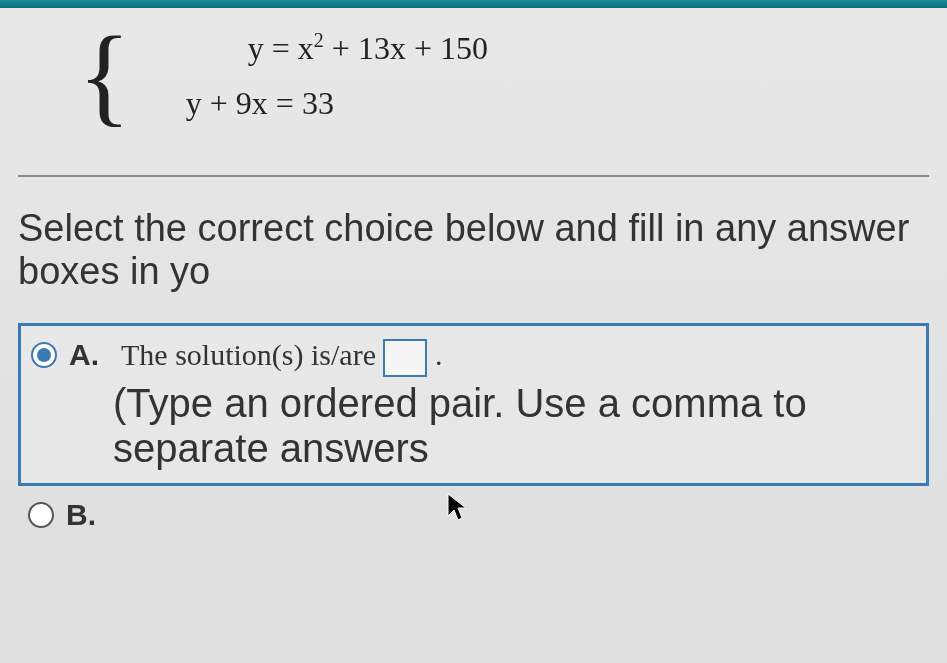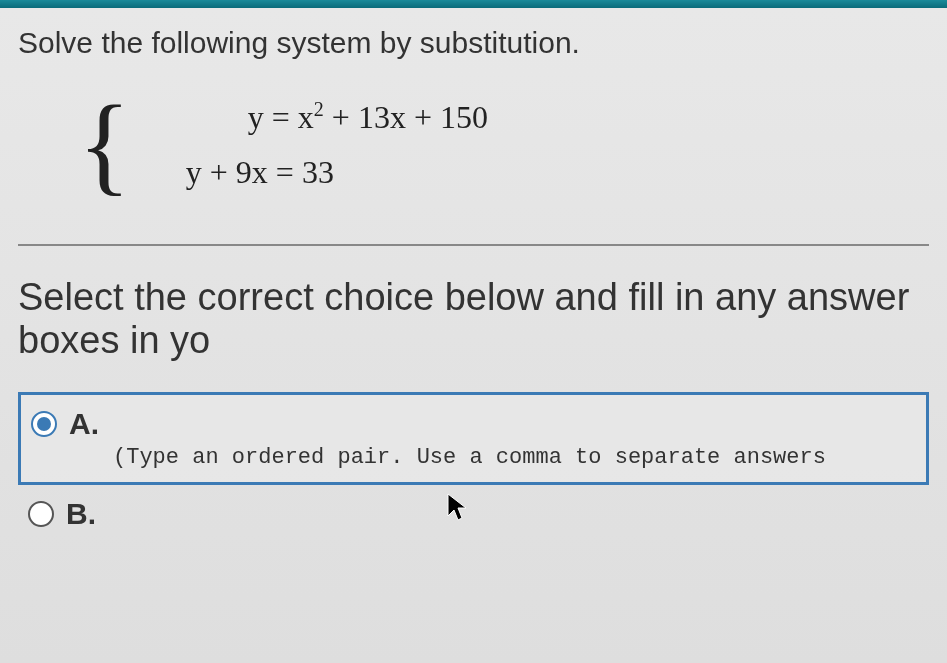--- a/index.html
+++ b/index.html
@@ -128,23 +128,23 @@
       width: 44px;
       height: 38px;
       border: 2px solid #3b7ab5;
       background: #f5f5f5;
       font-size: 24px;
       vertical-align: middle;
       text-align: center;
       position: relative;
     }
     .choice-subtext {
-      font-size: 22px;
-      color: #333;
-      font-family: Liberation Mono, monospace;
+      font-size: 40px;
+      color: #333;
+      font-family: Liberation Sans, sans-serif;
       margin-left: 82px;
       margin-top: 4px;
     }
     .choice-b-row {
       display: flex;
       align-items: flex-start;
       gap: 12px;
       padding: 0 10px;
     }
     .cursor {
@@ -154,41 +154,43 @@
       pointer-events: none;
       z-index: 100;
     }
   </style>
 </head>
 <body>
 
 <div class="top-bar"></div>
 
 <div class="content">
-  <div class="instruction">Solve the following system by substitution.</div>
 
   <div class="equation-system">
     <div class="brace">{</div>
     <div class="equations">
       <div class="eq eq1-indent">
         <span>y</span>
         <span> = </span><span>x</span><sup>2</sup><span> + 13x + 150</span>
       </div>
       <div class="eq">y + 9x  =  33</div>
     </div>
   </div>
 
   <hr class="divider">
 
   <div class="select-instruction">Select the correct choice below and fill in any answer boxes in yo</div>
 
   <div class="choice-box">
     <div class="choice-row">
       <div class="radio selected"></div>
       <div class="choice-label">A.</div>
+      <div class="choice-text">
+        <span>The solution(s) is/are </span><input type="text" class="answer-input" style=""><span> .</span>
+      </div>
     </div>
     <div class="choice-subtext">(Type an ordered pair. Use a comma to separate answers </div>
   </div>
 
   <div class="choice-b-row">
     <div class="radio-unselected"></div>
     <div class="choice-label">B.</div>
   </div>
 </div>
 

